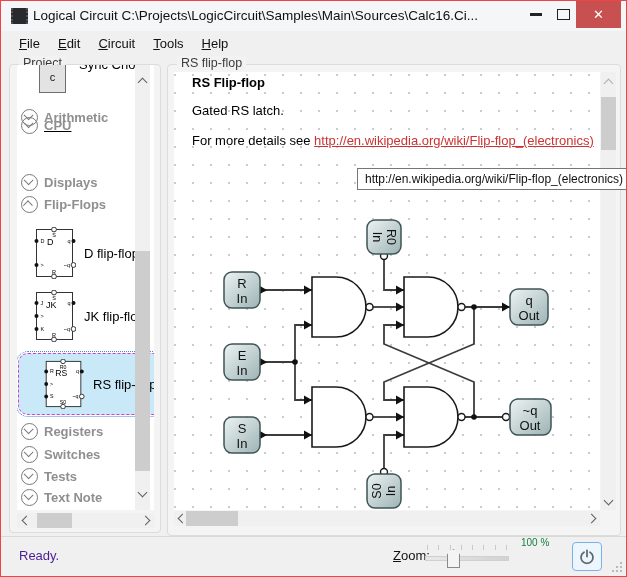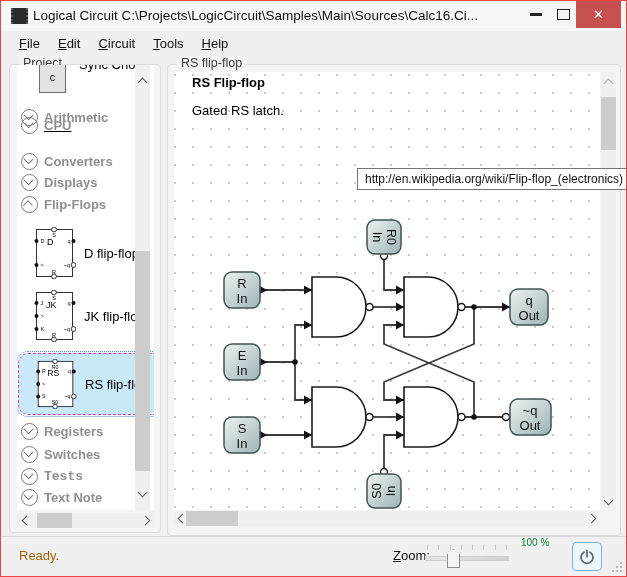--- a/index.html
+++ b/index.html
@@ -48,21 +48,21 @@
           background-image:radial-gradient(circle,#c7ccd0 1px,transparent 1.3px);background-size:18px 18px;background-position:10px 12px;}
   .doc-title{position:absolute;left:18px;top:3px;font-size:13px;font-weight:bold;color:#000;}
   .doc-line{position:absolute;left:18px;top:31px;font-size:13px;color:#000;text-align:center;}
   .doc-link-line{position:absolute;left:18px;top:61px;font-size:13px;color:#000;white-space:nowrap;}
   .doc-link{color:#cc3333;text-decoration:underline;}
   .tooltip{position:absolute;left:189px;top:103px;background:#fff;border:1px solid #767676;padding:3px 7px;
            font-size:12px;color:#111;white-space:nowrap;z-index:6;}
   svg text{font-family:"Liberation Sans",sans-serif;}
   
   .statusbar{position:absolute;left:0;right:0;bottom:0;height:39px;border-top:1px solid #d9d9d9;background:#f0f0f0;}
-  .status-text{position:absolute;left:18px;top:11px;font-size:13px;color:#a16207;}
+  .status-text{position:absolute;left:18px;top:11px;font-size:13px;color:#4c1d95;}
   .zoom-label{position:absolute;left:392px;top:11px;font-size:13px;color:#111;display:inline-block;}
   .zoom-label::first-letter{text-decoration:underline;}
   .slider{position:absolute;left:424px;top:6px;width:84px;height:26px;}
   .ticks{position:absolute;left:2px;top:2px;right:2px;height:5px;display:flex;justify-content:space-between;}
   .tick{width:1px;height:5px;background:#c9c9c9;}
   .track{position:absolute;left:0;right:0;top:13px;height:3px;background:linear-gradient(90deg,#e8e8e8,#d2d2d2);border:1px solid #d0d0d0;}
   .thumb{position:absolute;left:22px;top:6px;width:11px;height:17px;background:#f4f4f4;border:1px solid #8a8a8a;
          clip-path:polygon(50% 0,100% 28%,100% 100%,0 100%,0 28%);}
   .zoom-value{position:absolute;left:520px;top:0;font-size:10px;color:#15803d;}
   .power-btn{position:absolute;left:571px;top:5px;width:28px;height:27px;border:1.5px solid #7ab2e8;border-radius:4px;
@@ -102,26 +102,20 @@
         <span class="circ-icon">
             <span class="chev down"></span>
           </span>
         <span class="cat-label">Arithmetic</span>
       </div>
       <div class="cat-row" style="top:52px;text-decoration:underline;">
         <span class="circ-icon">
             <span class="chev down"></span>
           </span>
         <span class="cat-label">CPU</span>
-      </div>
-      <div class="cat-row" style="top:88px;">
-        <span class="circ-icon">
-            <span class="chev down"></span>
-          </span>
-        <span class="cat-label">Converters</span>
       </div>
       <div class="cat-row" style="top:109px;">
         <span class="circ-icon">
             <span class="chev down"></span>
           </span>
         <span class="cat-label">Displays</span>
       </div>
       <div class="cat-row" style="top:131px;">
         <span class="circ-icon">
             <span class="chev up"></span>
@@ -164,21 +158,21 @@
           <text x="6.5" y="41" font-size="5.5">K</text>
           <circle cx="39.5" cy="13" r="2" fill="#111"></circle>
           <text x="36.5" y="15" font-size="5.5" text-anchor="end">q</text>
           <circle cx="39.5" cy="39" r="2.4" fill="#fff" stroke="#333"></circle>
           <text x="36" y="41" font-size="5.5" text-anchor="end">~q</text>
           <text x="12" y="18" font-size="9">JK</text>
         </svg>
         <span class="ff-label">JK flip-flop</span>
       </div>
 
-      <div class="ff-row selected" style="top:288px;left:1px;width:130px;height:60px;padding-left:16px;border-radius:10px;">
+      <div class="ff-row selected" style="top:288px;left:1px;width:130px;height:60px;padding-left:24px;border-radius:10px;">
         <svg width="42" height="50" viewBox="0 0 42 52">
           <rect x="2.5" y="2.5" width="36" height="47" fill="#fff" stroke="#333"></rect>
           <circle cx="20" cy="2.5" r="2.4" fill="#fff" stroke="#333"></circle>
           <circle cx="20" cy="49.5" r="2.4" fill="#fff" stroke="#333"></circle>
           <text x="20" y="10" font-size="5.5" text-anchor="middle">R0</text>
           <text x="20" y="47" font-size="5.5" text-anchor="middle">S0</text>
           <circle cx="2.5" cy="13" r="2" fill="#111"></circle>
             <circle cx="2.5" cy="26" r="2" fill="#111"></circle>
             <circle cx="2.5" cy="39" r="2" fill="#111"></circle>
           <text x="6.5" y="15" font-size="5.5">R</text>
@@ -198,21 +192,21 @@
             <span class="chev down"></span>
           </span>
         <span class="cat-label">Registers</span>
       </div>
       <div class="cat-row" style="top:381px;">
         <span class="circ-icon">
             <span class="chev down"></span>
           </span>
         <span class="cat-label">Switches</span>
       </div>
-      <div class="cat-row" style="top:403px;font-family:Liberation Mono, monospace;">
+      <div class="cat-row" style="top:403px;">
         <span class="circ-icon">
             <span class="chev down"></span>
           </span>
         <span class="cat-label">Tests</span>
       </div>
       <div class="cat-row" style="top:424px;">
         <span class="circ-icon">
             <span class="chev down"></span>
           </span>
         <span class="cat-label">Text Note</span>
@@ -231,20 +225,21 @@
       <span class="arr right" style="right:6px;top:4px;"></span>
     </div>
   </div>
 
   <div class="groupbox mainbox">
     <span class="legend">RS flip-flop</span>
 
     <div class="canvas">
       <div class="doc-title">RS Flip-flop</div>
       <div class="doc-line">Gated RS latch.</div>
+      <div class="doc-link-line"><span>For more details see </span><span class="doc-link">http://en.wikipedia.org/wiki/Flip-flop_(electronics)</span></div>
 
       
       <svg width="426" height="438" viewBox="172 70 426 438">
         <defs>
           <linearGradient id="blockGrad" x1="0" y1="0" x2="1" y2="1">
             <stop offset="0" stop-color="#edf3f3"></stop>
               <stop offset="1" stop-color="#9db3b5"></stop>
           </linearGradient>
         </defs>
         <g stroke="#3c3c3c" stroke-width="1.8" fill="none">

